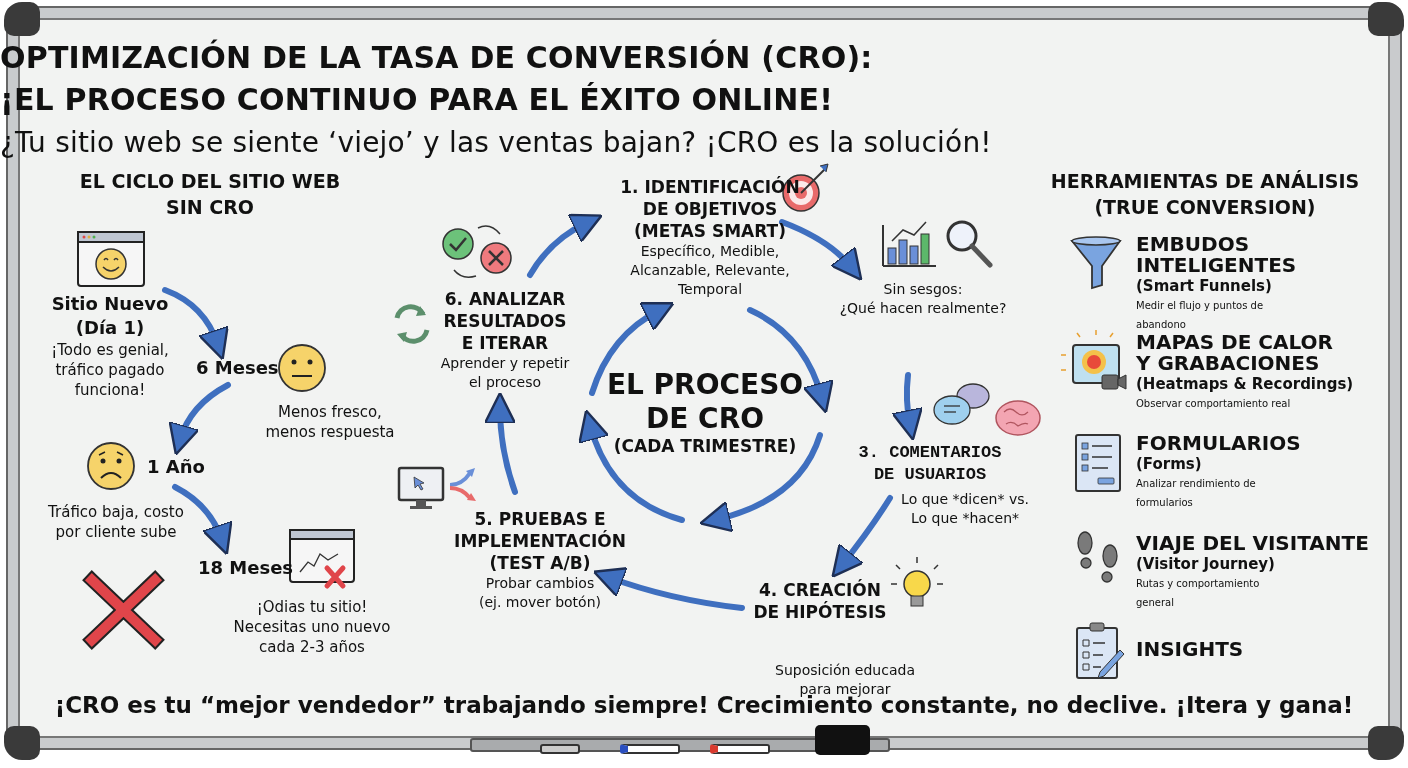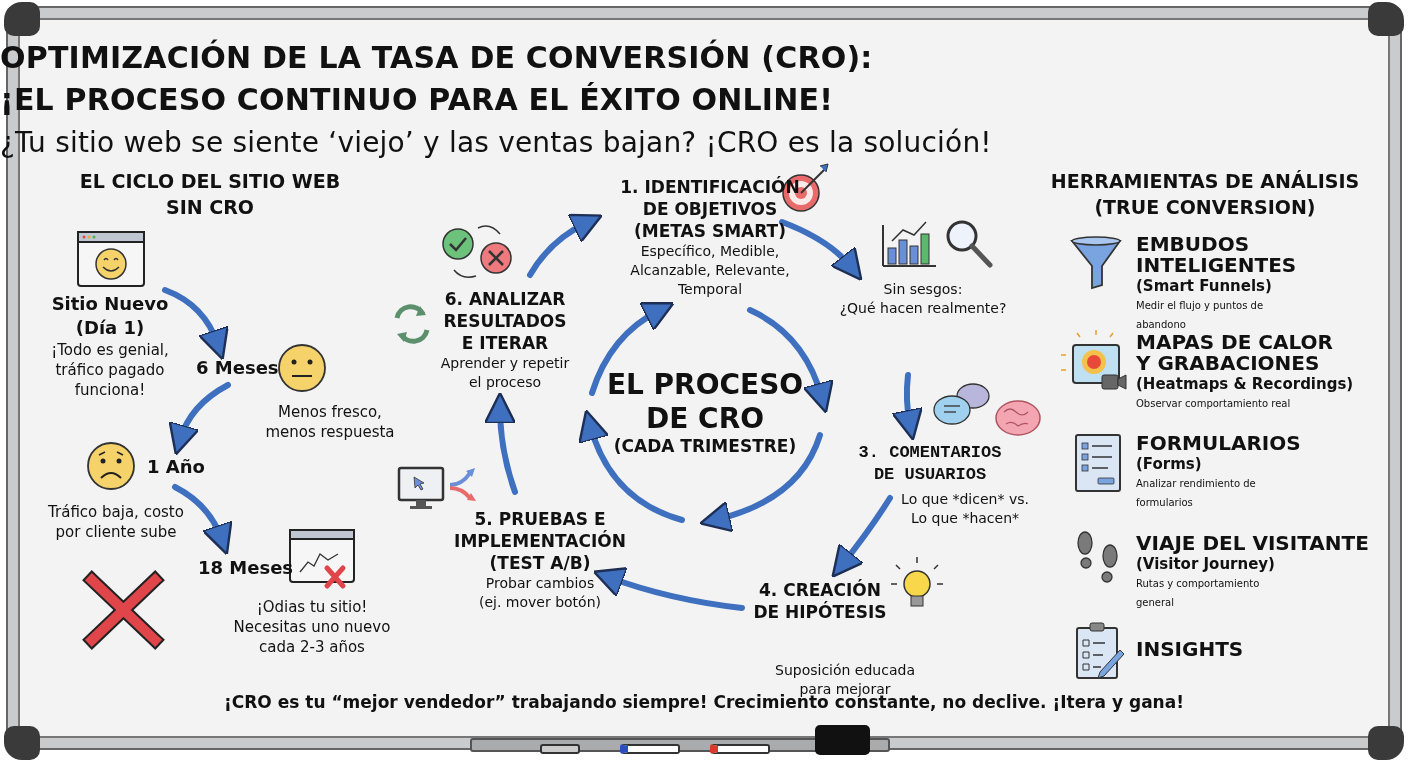--- a/index.html
+++ b/index.html
@@ -24,21 +24,21 @@
   .heading { font-weight: bold; font-size: 19px; text-align: center; line-height: 26px; }
   .txt { font-size: 15px; text-align: center; line-height: 20px; }
   .lbl { font-weight: bold; font-size: 18px; }
   .step-title { font-weight: bold; font-size: 17px; text-align: center; line-height: 22px; }
   .step-desc { font-size: 14px; text-align: center; line-height: 19px; }
   .center-title { font-weight: bold; font-size: 28px; text-align: center; line-height: 34px; }
   .center-sub { font-size: 17px; text-align: center; font-weight: bold; }
   .tool-title { font-weight: bold; font-size: 20px; line-height: 21px; }
   .tool-sub { font-weight: bold; font-size: 15px; line-height: 20px; }
   .tool-desc { font-size: 10px; line-height: 19px; }
-  .footer { left: 0; width: 1408px; top: 692px; text-align: center; font-weight: bold; font-size: 17px; }
+  .footer { left: 0; width: 1408px; top: 692px; text-align: center; font-weight: bold; font-size: 23px; }
   .tray { position: absolute; left: 470px; top: 738px; width: 420px; height: 14px; background: #a9abad; border: 2px solid #555; border-radius: 3px; }
   .eraser { position: absolute; left: 815px; top: 725px; width: 55px; height: 30px; background: #111; border-radius: 5px; }
   .marker { position: absolute; top: 744px; height: 10px; width: 60px; background: #fff; border: 2px solid #333; border-radius: 3px; }
   svg.overlay { position: absolute; left: 0; top: 0; pointer-events: none; }
 </style>
 </head>
 <body>
 
 <div class="board"></div>
 <div class="corner c-tl"></div>

